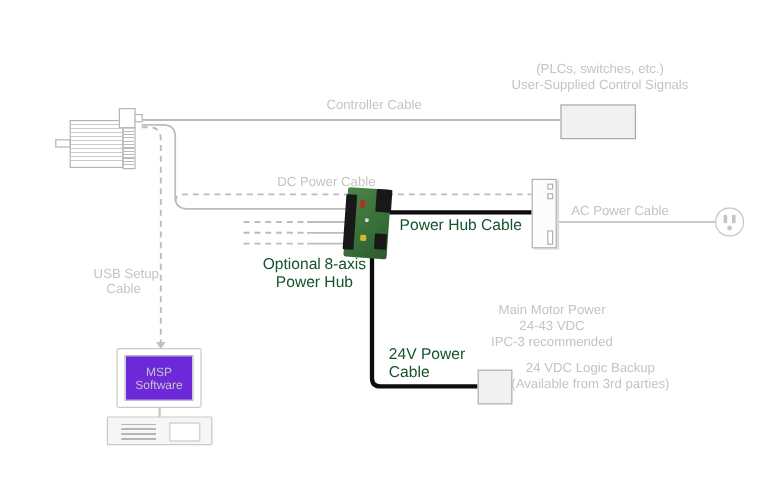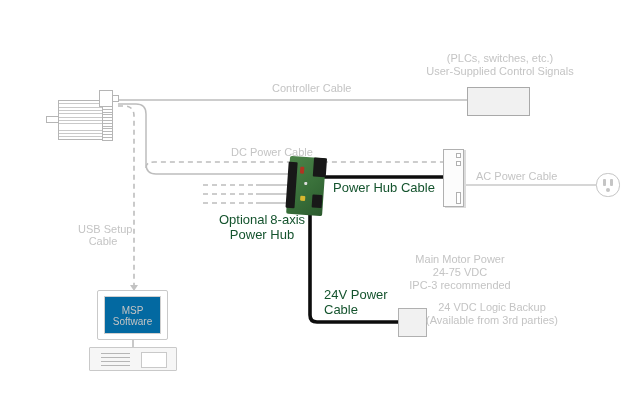--- a/index.html
+++ b/index.html
@@ -19,21 +19,21 @@
   .gbox{background:#f1f1f1;border:1.5px solid #a9a9a9;box-sizing:border-box;}
   .psu{background:#fcfcfc;border:1.5px solid #b0b0b0;box-sizing:border-box;box-shadow:2px 1px 0 #dcdcdc;}
   .psu-sq{position:absolute;width:5px;height:5px;border:1px solid #b0b0b0;box-sizing:border-box;background:#fff;}
   .psu-slot{position:absolute;width:5px;height:12px;border:1px solid #b0b0b0;box-sizing:border-box;background:#fff;}
   
   .motor-part{box-sizing:border-box;border:1.3px solid #b5b5b5;background:#fff;}
   .ribs{background:repeating-linear-gradient(to bottom,#ffffff 0 2.4px,#c9c9c9 2.4px 3.3px);background-clip:content-box;padding:2px 0;}
   .ribs2{background:repeating-linear-gradient(to bottom,#ffffff 0 1.8px,#b9b9b9 1.8px 2.8px);background-clip:content-box;padding:1px 0;}
   
   .mon{border:1.4px solid #c9c9c9;background:#fff;box-sizing:border-box;border-radius:2px;}
-  .mon-in{border:1.2px solid #cfcfcf;background:#0369a1;box-sizing:border-box;}
+  .mon-in{border:1.2px solid #cfcfcf;background:#6d28d9;box-sizing:border-box;}
   .base{border:1.4px solid #c9c9c9;background:#f6f6f6;box-sizing:border-box;border-radius:1px;}
   .vents{background:repeating-linear-gradient(to bottom,#b6b6b6 0 1.3px,transparent 1.3px 4px);}
   .drive{border:1.2px solid #c9c9c9;background:#fff;box-sizing:border-box;}
   .stand{background:#c9c9c9;}
   
   .pcb{transform:rotate(4deg);}
   .pcb-board{position:absolute;left:4px;top:2px;width:36px;height:58px;border-radius:2px;
     background:linear-gradient(135deg,#4c8449 0%,#39703a 55%,#2c5a2e 100%);}
   .pcb-conn{position:absolute;background:#181818;border-radius:1px;}
   .pcb-dot{position:absolute;border-radius:1px;}
@@ -81,21 +81,21 @@
   <div class="abs glabel" style="left:272px;top:82px;">Controller Cable</div>
   <div class="abs glabel" style="left:231px;top:146px;">DC Power Cable</div>
 
   <div class="abs psu" style="left:443px;top:149px;width:21px;height:58px;">
     <div class="psu-sq" style="left:12px;top:3px;"></div>
     <div class="psu-sq" style="left:12px;top:11px;"></div>
     <div class="psu-slot" style="left:12px;top:42px;"></div>
   </div>
   <div class="abs glabel center" style="left:399px;top:206px;width:122px;margin-top:47px;">
     <div>Main Motor Power</div>
-    <div>24-75 VDC</div>
+    <div>24-43 VDC</div>
     <div>IPC-3 recommended</div>
   </div>
 
   <div class="abs glabel" style="left:476px;top:170px;">AC Power Cable</div>
   <div class="abs outlet" style="left:596px;top:173px;width:24px;height:24px;">
     <div class="slot" style="left:6px;top:5px;"></div>
     <div class="slot" style="left:13px;top:5px;"></div>
     <div class="hole" style="left:9px;top:14px;"></div>
   </div>
 

